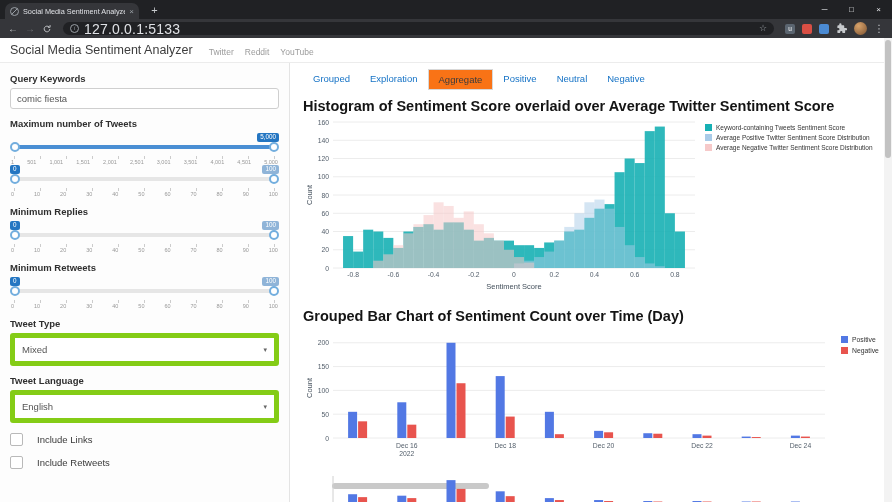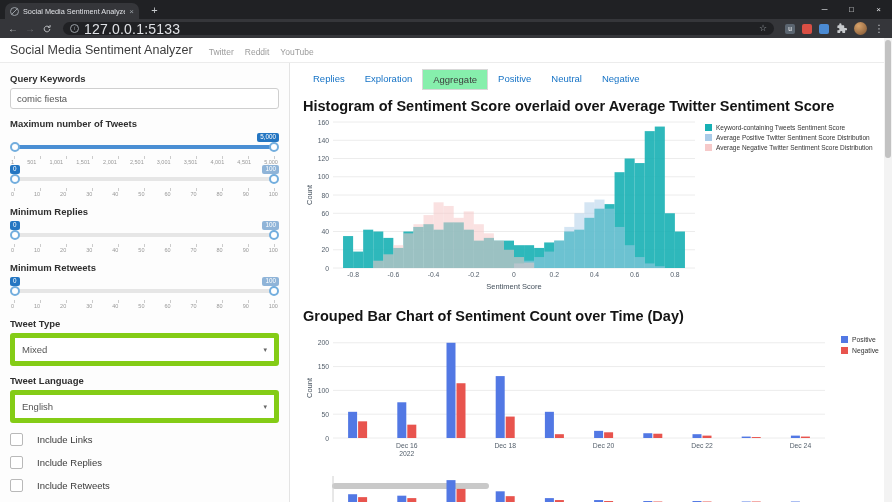--- a/index.html
+++ b/index.html
@@ -58,21 +58,21 @@
        align-items:center;justify-content:space-between;padding:0 7px;font-size:9.5px;color:#555;}
   .caret{font-size:7px;color:#666;}
   .chk{display:flex;align-items:center;gap:14px;margin-top:10px;}
   .chk .box{width:11px;height:11px;border:1px solid #b9b9b9;border-radius:2px;background:#fff;flex:none;}
   .chk .lbl{font-size:9.5px;color:#3a3a3a;}
   
   .main{position:absolute;left:291px;top:25px;right:8px;bottom:0;padding:6px 0 0 12px;
         box-sizing:border-box;overflow:hidden;}
   .ctabs{display:flex;font-size:9.5px;}
   .ctab{padding:4px 10px;color:#1673c6;}
-  .ctab.active{color:#3c3c3c;border:1px solid #d8d8d8;background:#86efac;}
+  .ctab.active{color:#3c3c3c;border:1px solid #d8d8d8;background:#f97316;}
   .chart-h{font-size:14.5px;font-weight:700;color:#141414;margin:8px 0 2px;}
   svg{font-family:"Liberation Sans",sans-serif;display:block;}
   .hscroll{position:absolute;left:41px;bottom:13px;width:157px;height:6px;background:#c9c9c9;
            border-radius:3px;z-index:1;}
   #partial-chart{position:absolute;left:12px;bottom:0;z-index:2;pointer-events:none;}
   .vscroll{position:absolute;right:0;top:38px;width:8px;bottom:0;background:#f3f3f3;}
   .vthumb{position:absolute;left:1px;top:2px;width:6px;height:118px;background:#c2c2c2;border-radius:3px;}
 </style>
 </head>
 <body>
@@ -281,33 +281,29 @@
           <span class="caret">▾</span>
         </div>
       </div>
     <div id="checks">
         <div class="chk">
           <span class="box"></span>
           <span class="lbl">Include Links</span>
         </div>
         <div class="chk">
           <span class="box"></span>
-          <span class="lbl">Include Replies</span>
-        </div>
-        <div class="chk">
-          <span class="box"></span>
           <span class="lbl">Include Retweets</span>
         </div>
       </div>
     
   </div>
 
   <div class="main">
     <div class="ctabs" id="ctabs">
-        <div class="ctab">Replies</div>
+        <div class="ctab">Grouped</div>
         <div class="ctab">Exploration</div>
         <div class="ctab active">Aggregate</div>
         <div class="ctab">Positive</div>
         <div class="ctab">Neutral</div>
         <div class="ctab">Negative</div>
       </div>
     <div class="chart-h">Histogram of Sentiment Score overlaid over Average Twitter Sentiment Score</div>
     <div id="hist-chart">
         <svg width="585" height="184">
           <line x1="30" x2="392" y1="152" y2="152" stroke="#ececec"></line>

